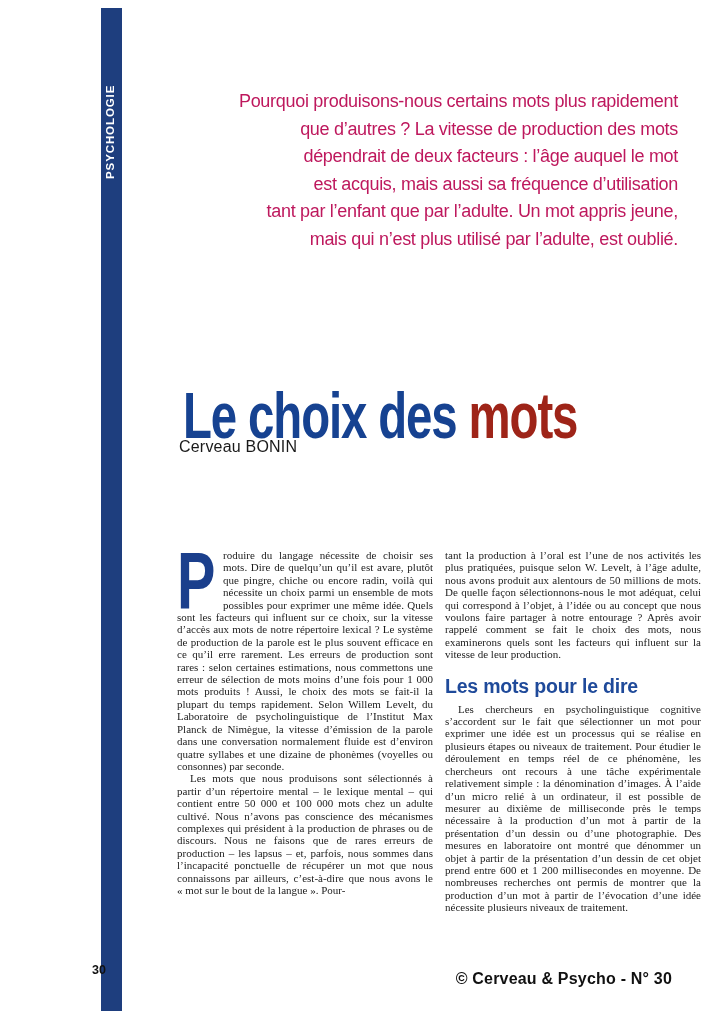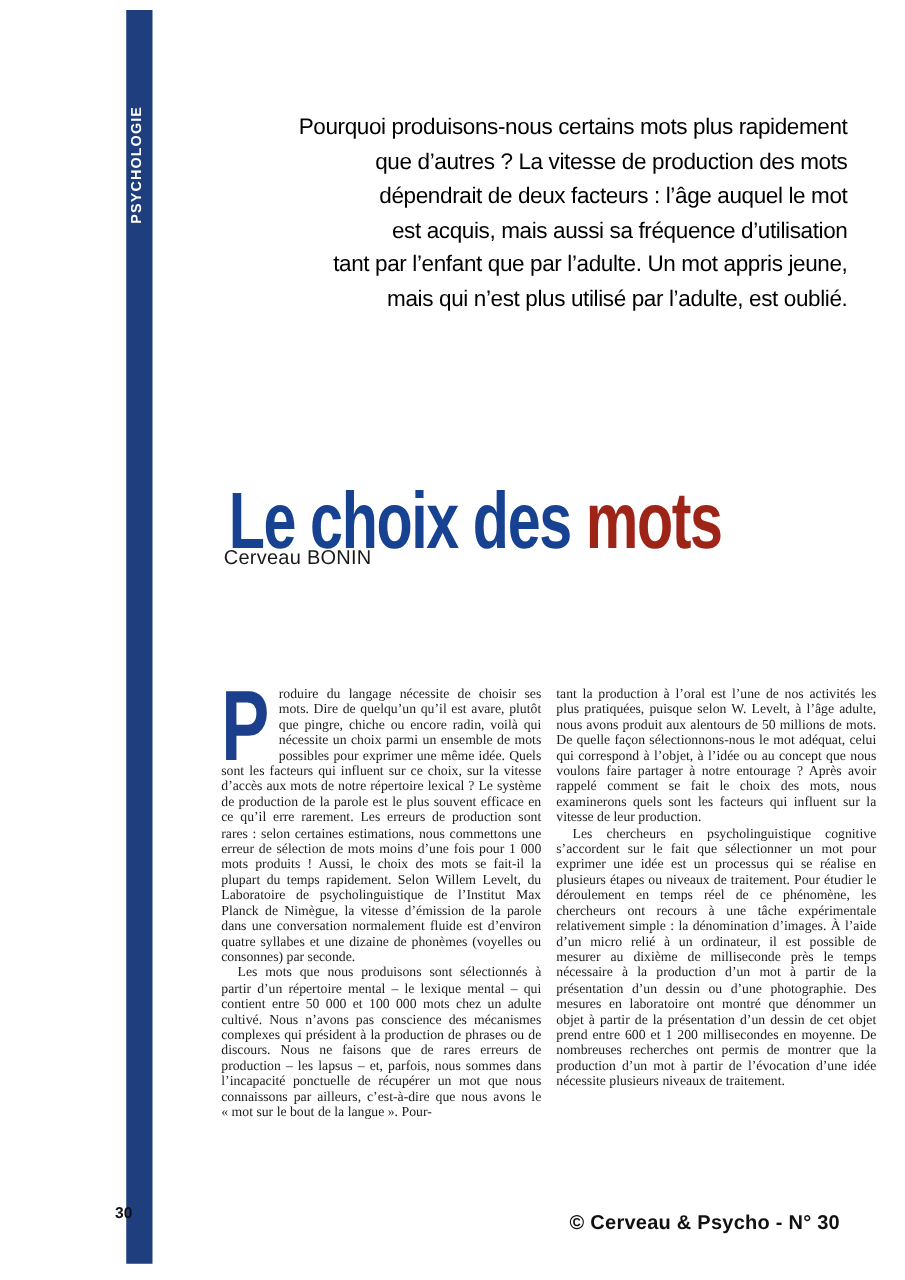--- a/index.html
+++ b/index.html
@@ -33,21 +33,21 @@
   }
   .intro {
     position: absolute;
     left: 205px; top: 88px;
     width: 473px;
     text-align: right;
     font-family: "Liberation Sans", sans-serif;
     font-size: 18px;
     line-height: 27.5px;
     letter-spacing: -0.3px;
-    color: #000000;
+    color: #be185d;
     white-space: pre-line;
   }
   .main-title {
     position: absolute;
     left: 183px; top: 340px;
     font-family: "Liberation Sans", sans-serif;
     font-weight: bold;
     font-size: 64px;
     line-height: 66px;
     letter-spacing: -1.5px;
@@ -145,20 +145,21 @@
 
   <div class="columns">
 
     <div class="col">
       <p><span class="dropcap">P</span><span>roduire du langage nécessite de choisir ses mots. Dire de quelqu’un qu’il est avare, plutôt que pingre, chiche ou encore radin, voilà qui nécessite un choix parmi un ensemble de mots possibles pour exprimer une même idée. Quels sont les facteurs qui influent sur ce choix, sur la vitesse d’accès aux mots de notre répertoire lexical&nbsp;? Le système de production de la parole est le plus souvent efficace en ce qu’il erre rarement. Les erreurs de production sont rares&nbsp;: selon certaines estimations, nous commettons une erreur de sélection de mots moins d’une fois pour 1&nbsp;000 mots produits&nbsp;! Aussi, le choix des mots se fait-il la plupart du temps rapidement. Selon Willem Levelt, du Laboratoire de psycholinguistique de l’Institut Max Planck de Nimègue, la vitesse d’émission de la parole dans une conversation normalement fluide est d’environ quatre syllabes et une dizaine de phonèmes (voyelles ou consonnes) par seconde.</span></p>
       <p class="para-indent">Les mots que nous produisons sont sélectionnés à partir d’un répertoire mental – le lexique mental – qui contient entre 50&nbsp;000 et 100&nbsp;000 mots chez un adulte cultivé. Nous n’avons pas conscience des mécanismes complexes qui président à la production de phrases ou de discours. Nous ne faisons que de rares erreurs de production – les lapsus – et, parfois, nous sommes dans l’incapacité ponctuelle de récupérer un mot que nous connaissons par ailleurs, c’est-à-dire que nous avons le «&nbsp;mot sur le bout de la langue&nbsp;». Pour-</p>
     </div>
 
     <div class="col">
       <p>tant la production à l’oral est l’une de nos activités les plus pratiquées, puisque selon W. Levelt, à l’âge adulte, nous avons produit aux alentours de 50 millions de mots. De quelle façon sélectionnons-nous le mot adéquat, celui qui correspond à l’objet, à l’idée ou au concept que nous voulons faire partager à notre entourage&nbsp;? Après avoir rappelé comment se fait le choix des mots, nous examinerons quels sont les facteurs qui influent sur la vitesse de leur production.</p>
+      <p class="subheading">Les mots pour le dire</p>
       <p class="para-indent">Les chercheurs en psycholinguistique cognitive s’accordent sur le fait que sélectionner un mot pour exprimer une idée est un processus qui se réalise en plusieurs étapes ou niveaux de traitement. Pour étudier le déroulement en temps réel de ce phénomène, les chercheurs ont recours à une tâche expérimentale relativement simple&nbsp;: la dénomination d’images. À l’aide d’un micro relié à un ordinateur, il est possible de mesurer au dixième de milliseconde près le temps nécessaire à la production d’un mot à partir de la présentation d’un dessin ou d’une photographie. Des mesures en laboratoire ont montré que dénommer un objet à partir de la présentation d’un dessin de cet objet prend entre 600 et 1&nbsp;200 millisecondes en moyenne. De nombreuses recherches ont permis de montrer que la production d’un mot à partir de l’évocation d’une idée nécessite plusieurs niveaux de traitement.</p>
     </div>
 
   </div>
 
   <div class="footer-page">30</div>
   <div class="footer-credit">© Cerveau &amp; Psycho - N° 30</div>
 
 </div>
 

